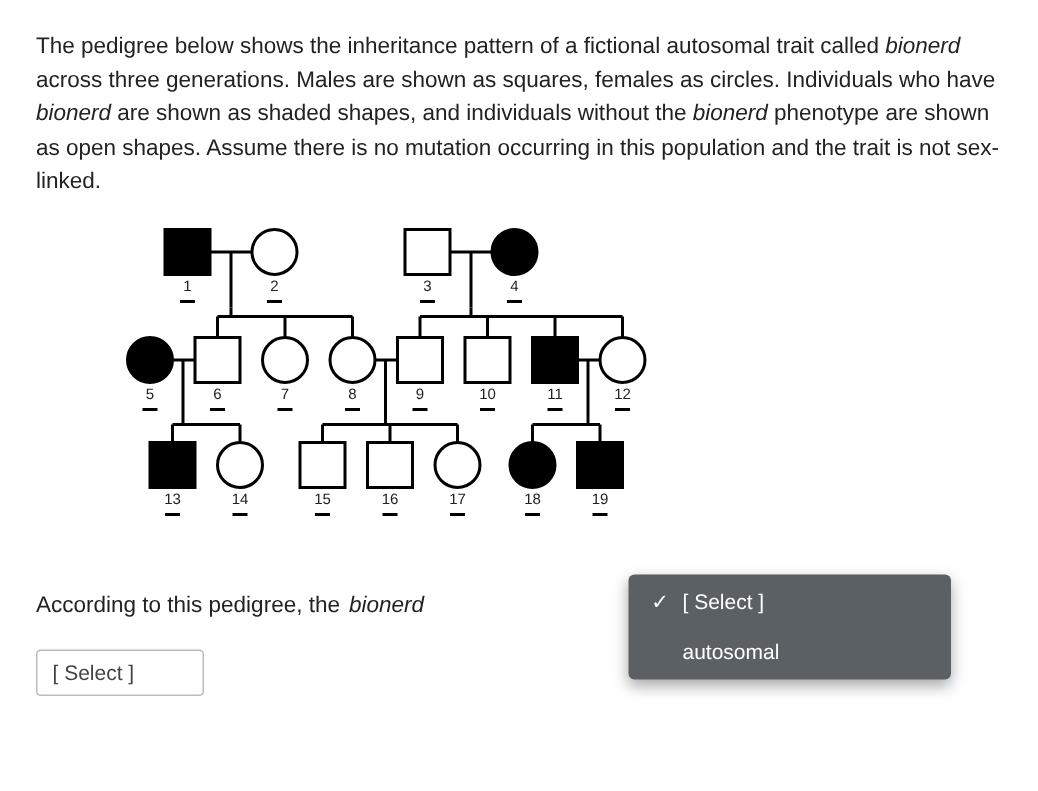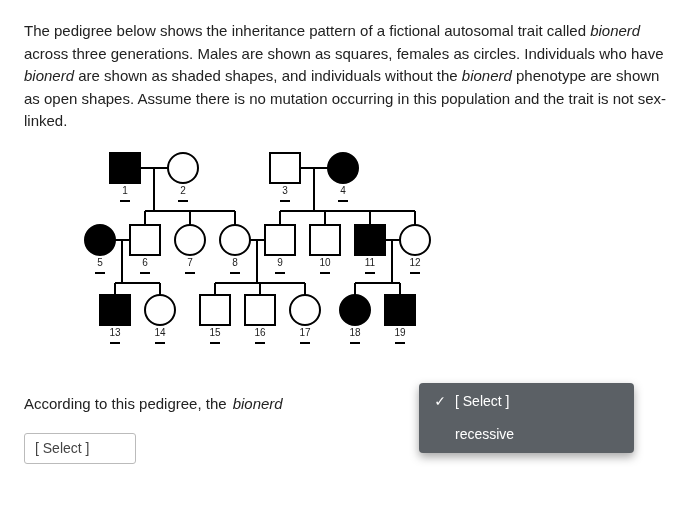--- a/index.html
+++ b/index.html
@@ -191,21 +191,21 @@
   <span>According to this pedigree, the </span>
   <em>bionerd</em>
 
   <div class="dropdown-panel">
     <div class="dd-item sel">
       <span class="check">✓</span>
       <span>[ Select ]</span>
     </div>
     <div class="dd-item">
       <span class="check"></span>
-      <span>recessive</span>
+      <span>autosomal</span>
     </div>
   </div>
 
   <span style="margin-left:230px"> and the</span>
 </div>
 
 <div class="question-row" style="margin-top:18px">
   <span class="select-box">
     <span>[ Select ]</span>
   </span>

